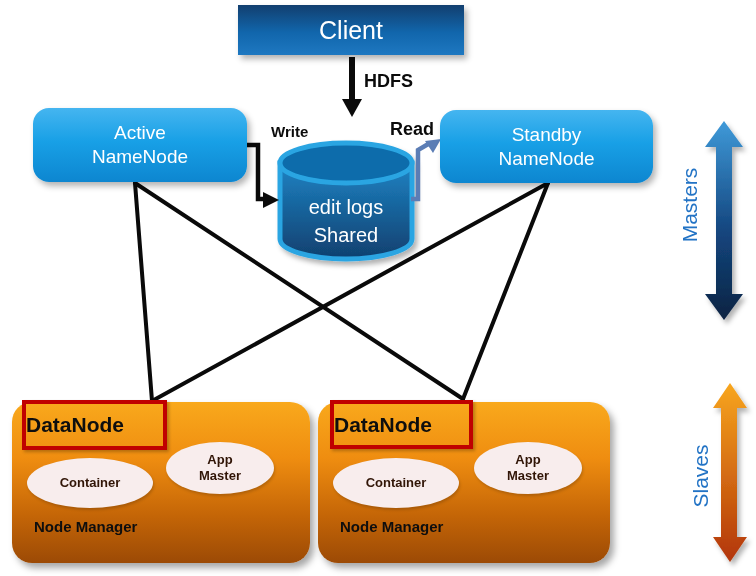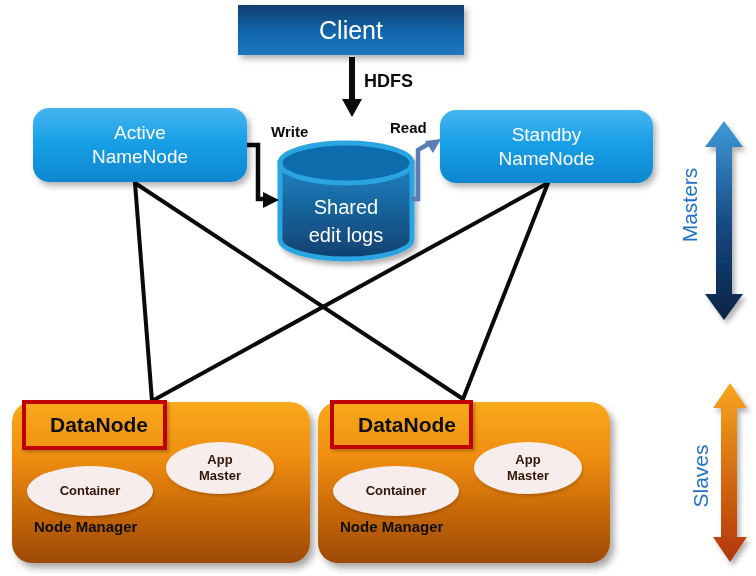--- a/index.html
+++ b/index.html
@@ -28,43 +28,43 @@
   .standby-nn{left:440px;top:110px;width:213px;height:73px;text-align:center;}
 
   .cyl-label{
     left:280px;top:193px;width:132px;text-align:center;color:#ffffff;
     font-size:20px;line-height:28px;
   }
 
   .edge-label{color:#0b0b0b;font-weight:bold;}
   .hdfs-label{left:364px;top:71px;font-size:18px;}
   .write-label{left:251px;top:123px;font-size:15px;margin-left:20px;}
-  .read-label{left:390px;top:119px;font-size:15px;}
+  .read-label{left:390px;top:119px;font-size:18px;}
 
   .datanode{
     position:absolute;top:402px;height:161px;border-radius:20px;
     background:linear-gradient(180deg,#f9a91c 0%,#ef8d10 35%,#c56607 70%,#9c4a05 100%);
     box-shadow:4px 5px 7px rgba(0,0,0,0.35);
   }
   .dn1{left:12px;width:298px;}
   .dn2{left:318px;width:292px;}
   .red-rect{
     position:absolute;border:4px solid #c00000;box-sizing:border-box;
     display:flex;align-items:center;box-shadow:2px 2px 3px rgba(0,0,0,0.25);
   }
   .red-rect.r1{left:10px;top:-2px;width:145px;height:50px;}
   .red-rect.r2{left:12px;top:-2px;width:143px;height:49px;}
-  .dn-title{font-size:21px;font-weight:bold;color:#0e0e0e;padding-left:24px;white-space:nowrap;}
+  .dn-title{font-size:21px;font-weight:bold;color:#0e0e0e;padding-left:0;white-space:nowrap;}
   .ellipse{
     position:absolute;background:#f8eded;border-radius:50%;
     display:flex;flex-direction:column;align-items:center;justify-content:center;
     color:#311507;font-weight:bold;font-size:13px;line-height:16px;text-align:center;
     box-shadow:1px 2px 3px rgba(0,0,0,0.18);
   }
-  .el-container{left:15px;top:64px;width:126px;height:50px;}
+  .el-container{left:15px;top:56px;width:126px;height:50px;}
   .el-appmaster{left:154px;top:40px;width:108px;height:52px;}
   .dn2 .el-appmaster{left:156px;}
   .nm-label{position:absolute;left:22px;top:116px;font-size:15px;font-weight:bold;color:#0e0e0e;white-space:nowrap;}
 
   .side-label{
     position:absolute;color:#2273c5;font-size:21px;text-align:center;
     transform:rotate(-90deg);white-space:nowrap;
   }
   .masters-label{left:615px;top:192px;width:150px;height:26px;line-height:26px;}
   .slaves-label{left:631px;top:463px;width:140px;height:26px;line-height:26px;}
@@ -136,22 +136,22 @@
   </div>
 
   <div class="node namenode standby-nn">
     <div>
       <div>Standby</div>
       <div>NameNode</div>
     </div>
   </div>
 
   <div class="abs cyl-label">
+    <div>edit logs</div>
     <div>Shared</div>
-    <div>edit logs</div>
   </div>
 
   <div class="abs edge-label hdfs-label">HDFS</div>
   <div class="abs edge-label write-label">Write</div>
   <div class="abs edge-label read-label">Read</div>
 
   <div class="datanode dn1">
     <div class="red-rect r1">
       <span class="dn-title">DataNode</span>
     </div>

